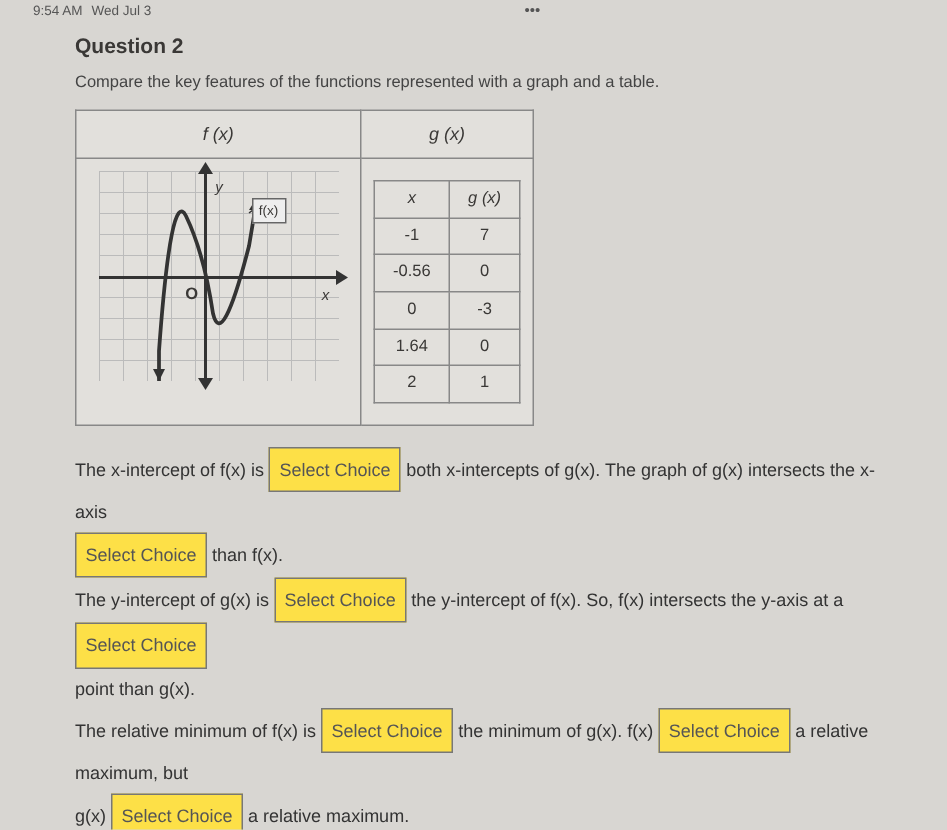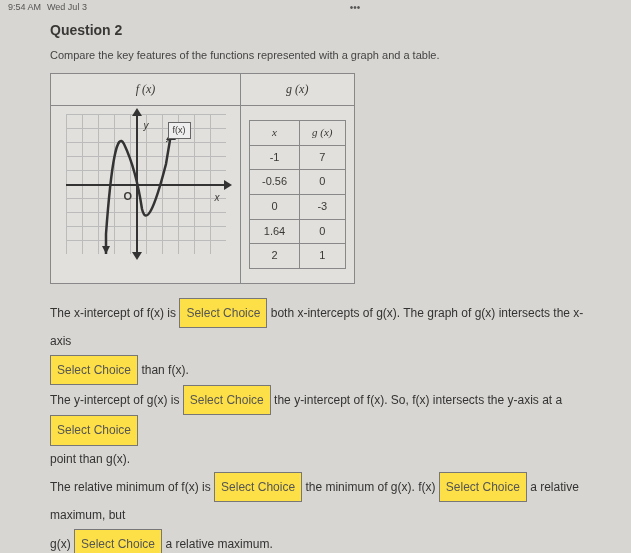--- a/index.html
+++ b/index.html
@@ -8,21 +8,21 @@
       background: #d8d6d2;
       width: 631px;
       height: 553px;
       overflow: hidden;
       position: relative;
       color: #3a3836;
     }
     .statusbar {
       font-size: 9px;
       color: #555;
-      padding: 2px 8px;
+      padding: 2px 22px;
       display: flex;
       justify-content: space-between;
     }
     .dots { text-align: center; flex: 1; font-size: 10px; }
     .content {
       padding: 4px 40px 10px 50px;
       font-size: 12px;
       line-height: 1.6;
     }
     .qtitle { font-weight: bold; font-size: 14px; margin-bottom: 6px; }
@@ -32,21 +32,21 @@
       border-collapse: collapse;
       margin-bottom: 14px;
       background: #e2e0dc;
     }
     .visuals td, .visuals th {
       border: 1px solid #888;
       text-align: center;
       vertical-align: top;
       padding: 4px 8px;
     }
-    .visuals th { font-style: italic; font-weight: normal; padding: 6px 40px; font-family: Liberation Serif, serif; }
+    .visuals th { font-style: italic; font-weight: normal; padding: 6px 40px; }
     .graph-cell { width: 190px; height: 150px; position: relative; }
     .graph-grid {
       width: 160px; height: 140px; margin: 4px auto; position: relative;
       background-image:
         linear-gradient(#bbb 1px, transparent 1px),
         linear-gradient(90deg, #bbb 1px, transparent 1px);
       background-size: 16px 14px;
     }
     .axis-x, .axis-y { position: absolute; background: #333; }
     .axis-x { left: 0; right: 0; top: 70px; height: 2px; }
@@ -55,21 +55,21 @@
       position: absolute; width: 0; height: 0; border-style: solid;
     }
     .arrow-up { left: 66px; top: -6px; border-width: 0 5px 8px 5px; border-color: transparent transparent #333 transparent; }
     .arrow-down { left: 66px; bottom: -6px; border-width: 8px 5px 0 5px; border-color: #333 transparent transparent transparent; }
     .arrow-right { right: -6px; top: 66px; border-width: 5px 0 5px 8px; border-color: transparent transparent transparent #333; }
     .yl { position: absolute; left: 78px; top: 4px; font-size: 10px; font-style: italic; }
     .xl { position: absolute; right: 6px; top: 76px; font-size: 10px; font-style: italic; }
     .ol { position: absolute; left: 58px; top: 74px; font-size: 11px; font-weight: bold; }
     .curve { position: absolute; left: 0; top: 0; }
     .fx-tag {
-      position: absolute; left: 102px; top: 8px;
+      position: absolute; left: 102px; top: 18px;
       border: 1px solid #666; background: #eee; font-size: 9px; padding: 0 4px;
     }
     .inner-table { border-collapse: collapse; margin: 10px auto; }
     .inner-table td, .inner-table th {
       border: 1px solid #888; padding: 3px 12px; font-size: 11px; text-align: center;
     }
     .inner-table th { font-style: italic; font-weight: normal; }
     .para { font-size: 12px; line-height: 2.2; color: #333; }
     .select-box {
       display: inline-block; border: 1px solid #777; background: #fde047;

